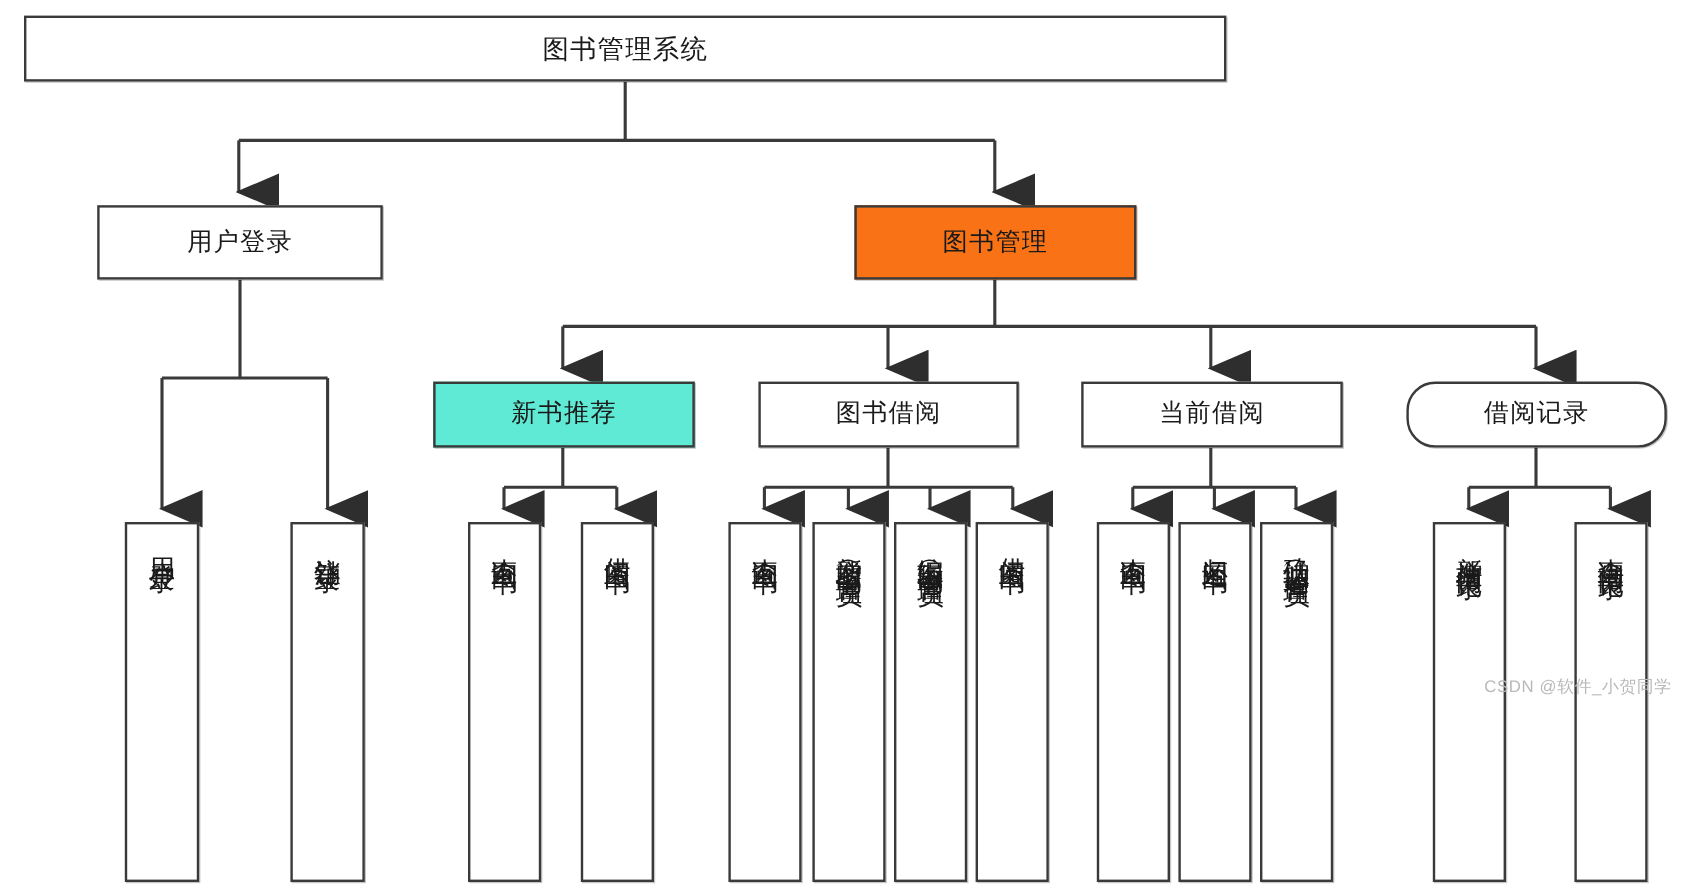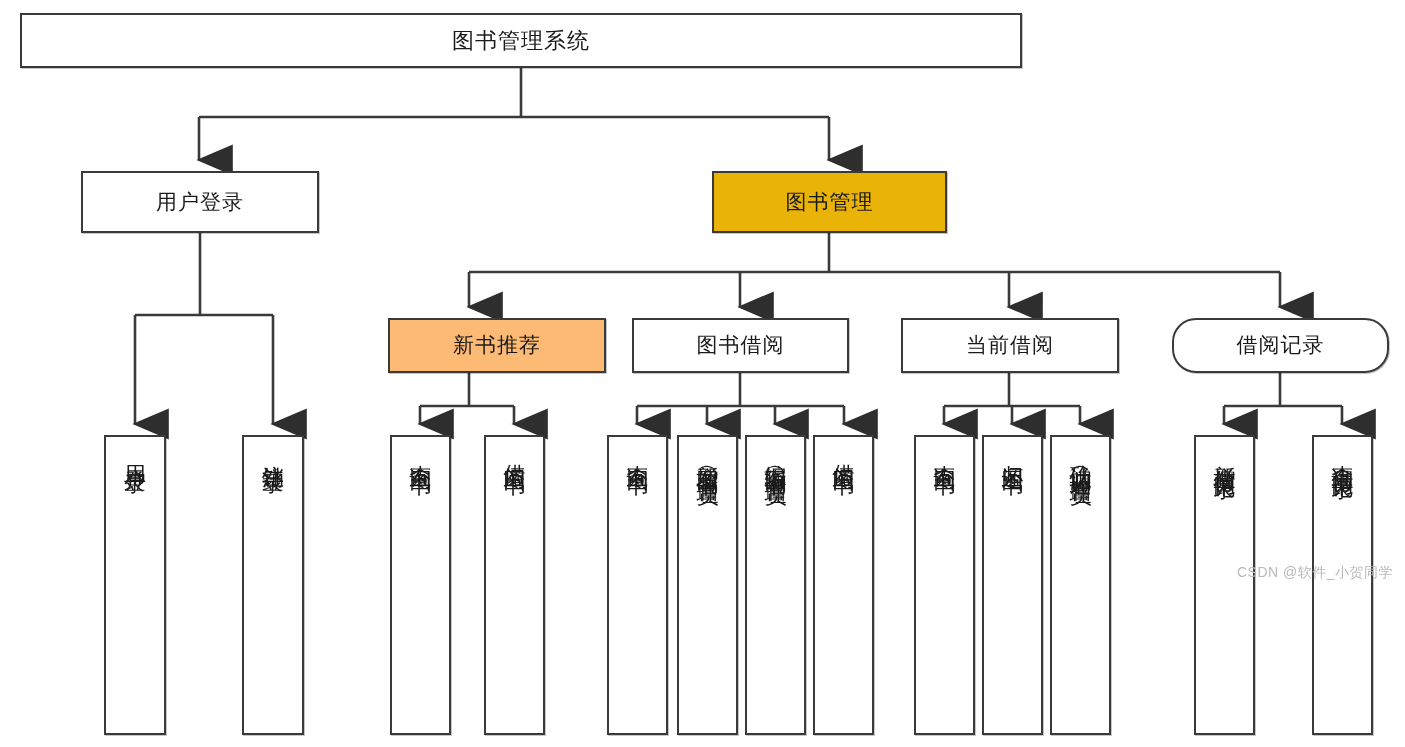--- a/index.html
+++ b/index.html
@@ -111,25 +111,25 @@
     </g>
   </svg>
 
   <div class="node root" style="left: 20px; top: 13px; width: 1002px; height: 55px; border-color: rgb(58, 58, 58); background: rgb(255, 255, 255);">
     <span class="label">图书管理系统</span>
   </div>
 
   <div class="node lvl1" style="left: 81px; top: 171px; width: 238px; height: 62px; border-color: rgb(58, 58, 58); background: rgb(255, 255, 255);">
     <span class="label">用户登录</span>
   </div>
-  <div class="node lvl1" style="left: 712px; top: 171px; width: 235px; height: 62px; border-color: rgb(58, 58, 58); background: #eab308;">
+  <div class="node lvl1" style="left: 712px; top: 171px; width: 235px; height: 62px; border-color: rgb(58, 58, 58); background: #f97316;">
     <span class="label">图书管理</span>
   </div>
 
-  <div class="node lvl2" style="left: 361px; top: 318px; width: 218px; height: 55px; border-color: rgb(58, 58, 58); background: #fdba74; margin-left: 27px;">
+  <div class="node lvl2" style="left: 361px; top: 318px; width: 218px; height: 55px; border-color: rgb(58, 58, 58); background: #5eead4;">
     <span class="label">新书推荐</span>
   </div>
   <div class="node lvl2" style="left: 901px; top: 318px; width: 218px; height: 55px; border-color: rgb(58, 58, 58); background: rgb(255, 255, 255);">
     <span class="label">当前借阅</span>
   </div>
   <div class="node lvl2" style="left: 632px; top: 318px; width: 217px; height: 55px; border-color: rgb(58, 58, 58); background: rgb(255, 255, 255);">
     <span class="label">图书借阅</span>
   </div>
   <div class="node lvl2" style="left: 1172px; top: 318px; width: 217px; height: 55px; border-color: rgb(58, 58, 58); background: rgb(255, 255, 255); border-radius: 24px;">
     <span class="label">借阅记录</span>

